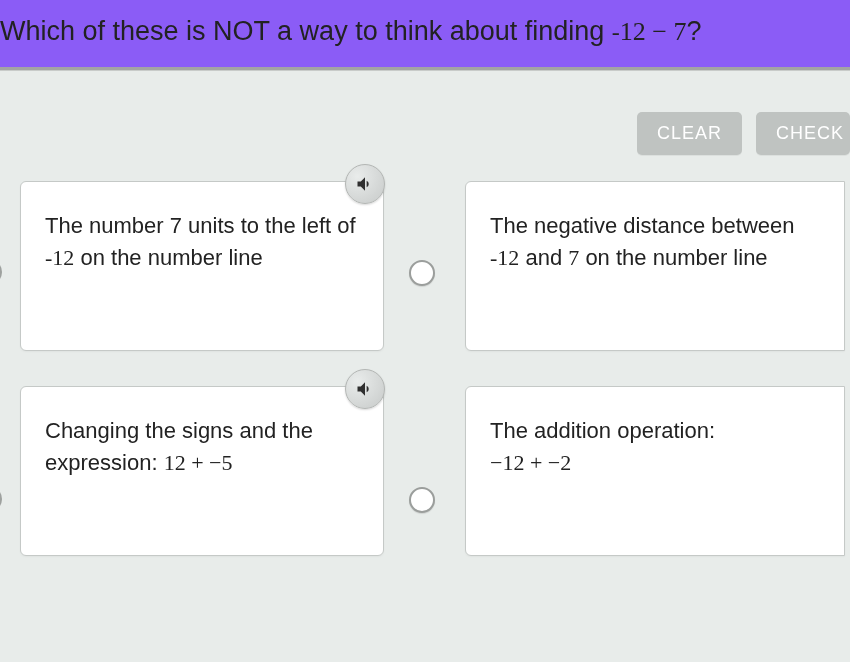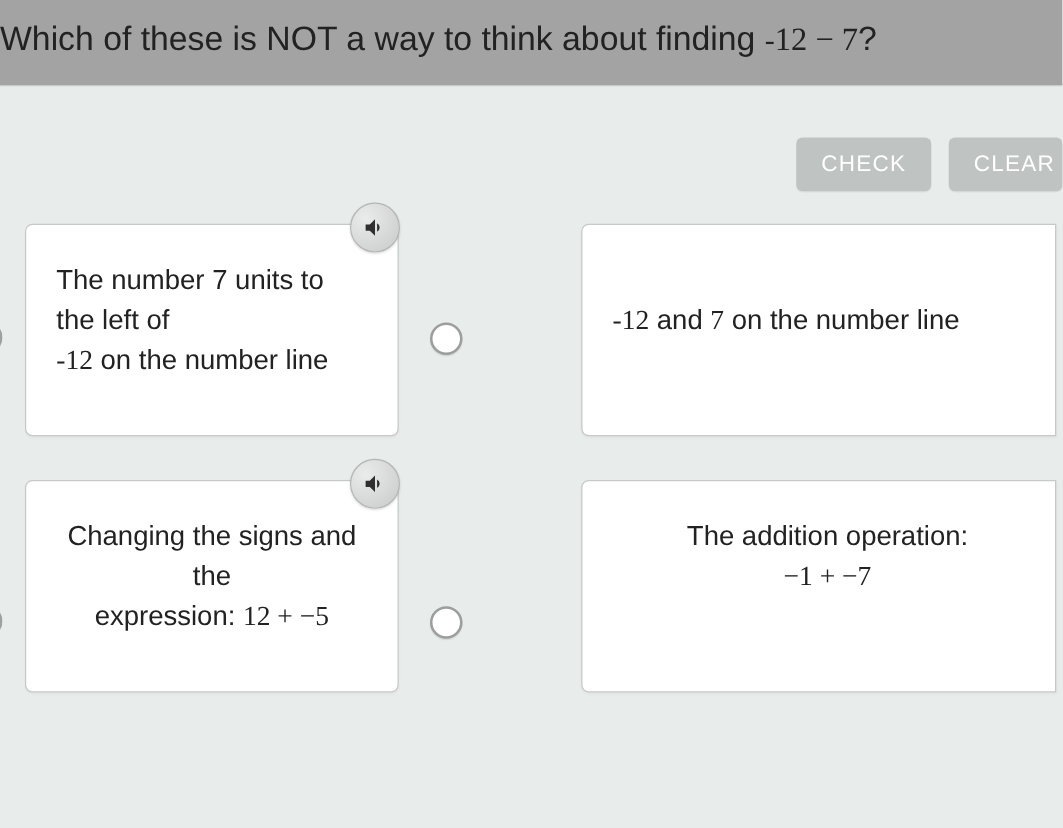--- a/index.html
+++ b/index.html
@@ -4,23 +4,23 @@
   <style>
     * { box-sizing: border-box; margin: 0; padding: 0; }
     html, body {
       width: 850px;
       height: 662px;
       overflow: hidden;
       font-family: Arial, Helvetica, sans-serif;
       background: #e8ecea;
     }
     .header {
-      background: #a3a3a3;
+      background: #8b5cf6;
       padding: 16px 0 20px 0;
-      border-bottom: 1px solid #a3a3a3;
+      border-bottom: 3px solid #a3a3a3;
       font-size: 27px;
       color: #222;
     }
     .header .q-text { display: inline; }
     .header .math { font-family: "Times New Roman", serif; }
     .header .math-neg { font-size: 24px; }
     .header .math-expr { font-size: 26px; }
     .work-area {
       padding: 0;
       position: relative;
@@ -48,34 +48,34 @@
       box-shadow: 0 1px 0 rgba(0,0,0,0.05);
     }
     .btn:last-child { padding-right: 6px; }
     .options {
       display: flex;
       flex-wrap: wrap;
     }
     .col-left { width: 455px; position: relative; }
     .col-right { width: 395px; position: relative; }
     .row1 { height: 205px; }
-    .row2 { height: 205px; text-align: center; }
+    .row2 { height: 205px; }
     .card {
       background: #fff;
       border: 1px solid #c5c9c7;
       border-radius: 6px;
       padding: 28px 24px 20px 24px;
       font-size: 22px;
       color: #222;
       line-height: 1.45;
       height: 170px;
       position: relative;
       box-shadow: 0 1px 2px rgba(0,0,0,0.04);
     }
-    .col-left .card { margin-left:20px;width:299px;}
+    .col-left .card { margin-left:20px;width:364px;}
     .col-right .card { margin-left:10px; width:380px; border-top-right-radius:0; border-bottom-right-radius:0; padding-right:10px;}
     .card .math { font-family: Liberation Serif, serif; }
     .audio-btn {
       position: absolute;
       width: 40px; height: 40px;
       border-radius: 50%;
       background: radial-gradient(circle at 30% 30%, #e9eceb, #c7cac9);
       border: 1px solid #b3b6b4;
       display: flex; align-items: center; justify-content: center;
       cursor: pointer;
@@ -109,43 +109,43 @@
 <body>
 
 <div class="header">
   <span class="q-text">Which of these is NOT a way to think about finding </span><span class="math math-neg">-</span><span class="math math-expr">12 − 7</span><span class="q-text">?</span>
 </div>
 
 <div class="work-area">
   <div class="divider-line"></div>
 
   <div class="buttons-row">
+    <button class="btn">CLEAR</button>
     <button class="btn">CHECK</button>
-    <button class="btn">CLEAR</button>
   </div>
 
   <div class="options">
 
     <div class="col-left row1 cell">
       <div class="left-edge-radio edge-r1"></div>
       <div class="card">
         <div class="audio-btn aud-left1">
           <svg viewBox="0 0 24 24">
               <path d="M3 9v6h4l5 5V4L7 9H3zm13.5 3a4.5 4.5 0 00-2.5-4v8a4.5 4.5 0 002.5-4z"></path>
             </svg>
         </div>
         <span>The number 7 units to the left of</span><br>
         <span class="math">-12</span><span> on the number line</span>
         <div class="radio rad-left1"></div>
       </div>
     </div>
 
     <div class="col-right row1 cell">
       <div class="card">
-        <br>
+        <span>The negative distance between</span><br>
         <span class="math">-12</span><span> and </span><span class="math">7</span><span> on the number line</span>
       </div>
     </div>
 
     <div class="col-left row2 cell">
       <div class="left-edge-radio edge-r2"></div>
       <div class="card">
         <div class="audio-btn aud-left2">
           <svg viewBox="0 0 24 24">
               <path d="M3 9v6h4l5 5V4L7 9H3zm13.5 3a4.5 4.5 0 00-2.5-4v8a4.5 4.5 0 002.5-4z"></path>
@@ -153,18 +153,18 @@
         </div>
         <span>Changing the signs and the</span><br>
         <span>expression: </span><span class="math">12 + −5</span>
         <div class="radio rad-left2"></div>
       </div>
     </div>
 
     <div class="col-right row2 cell">
       <div class="card">
         <span>The addition operation:</span><br>
-        <span class="math">−1 + −7</span>
+        <span class="math">−12 + −2</span>
       </div>
     </div>
 
   </div>
 </div>
 
 </body></html>

